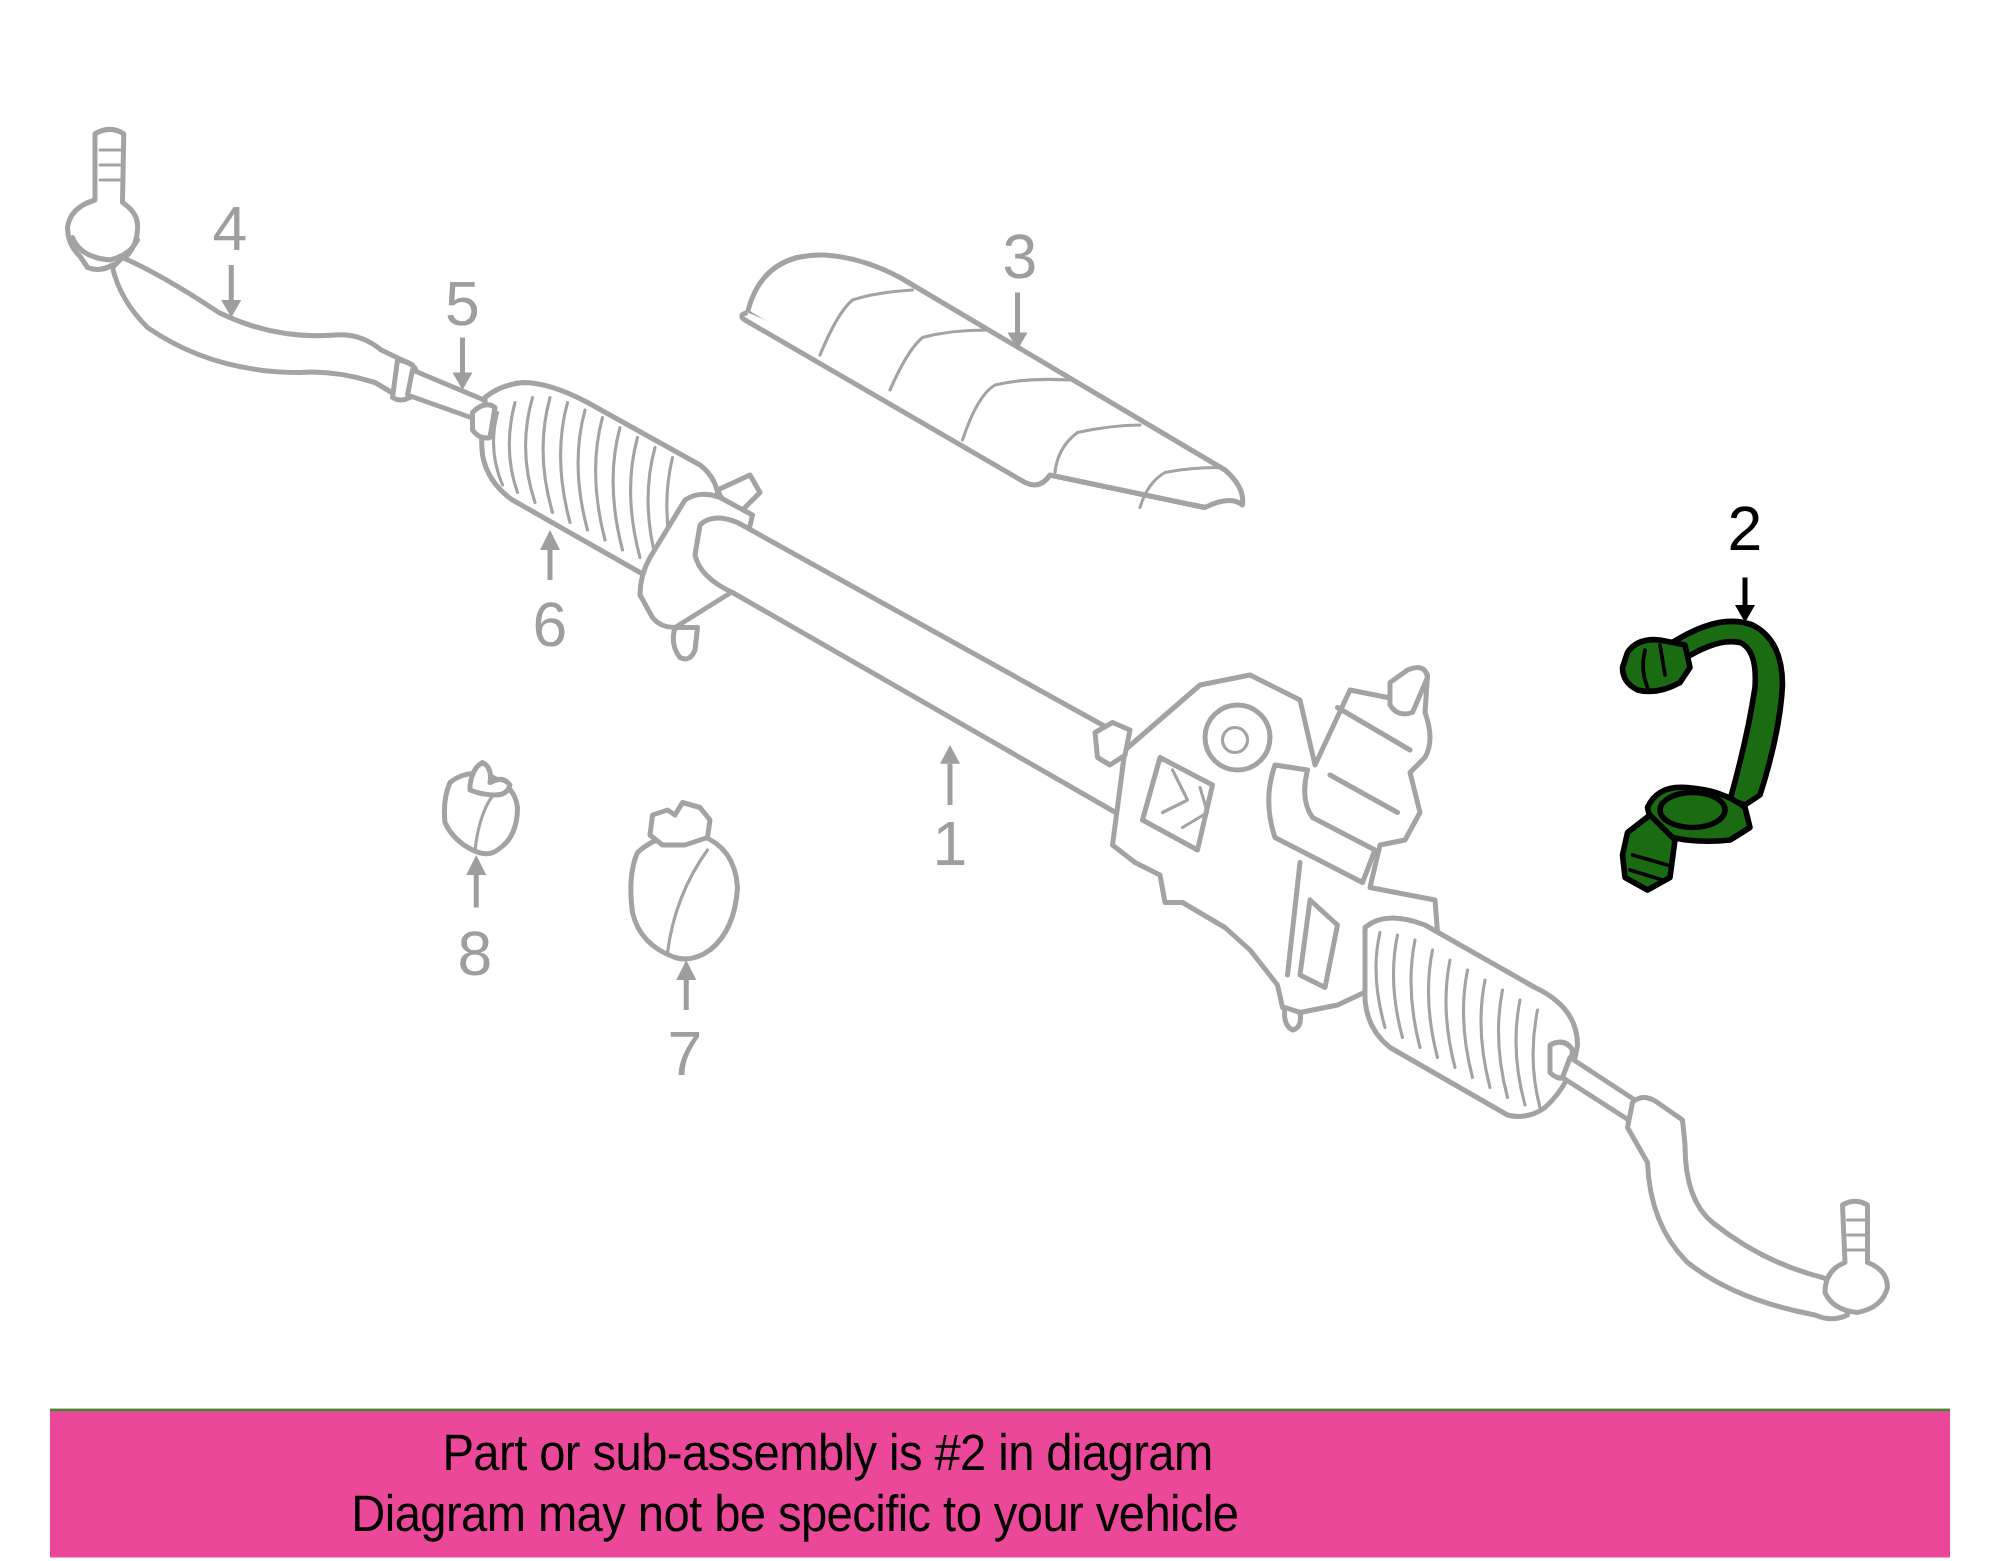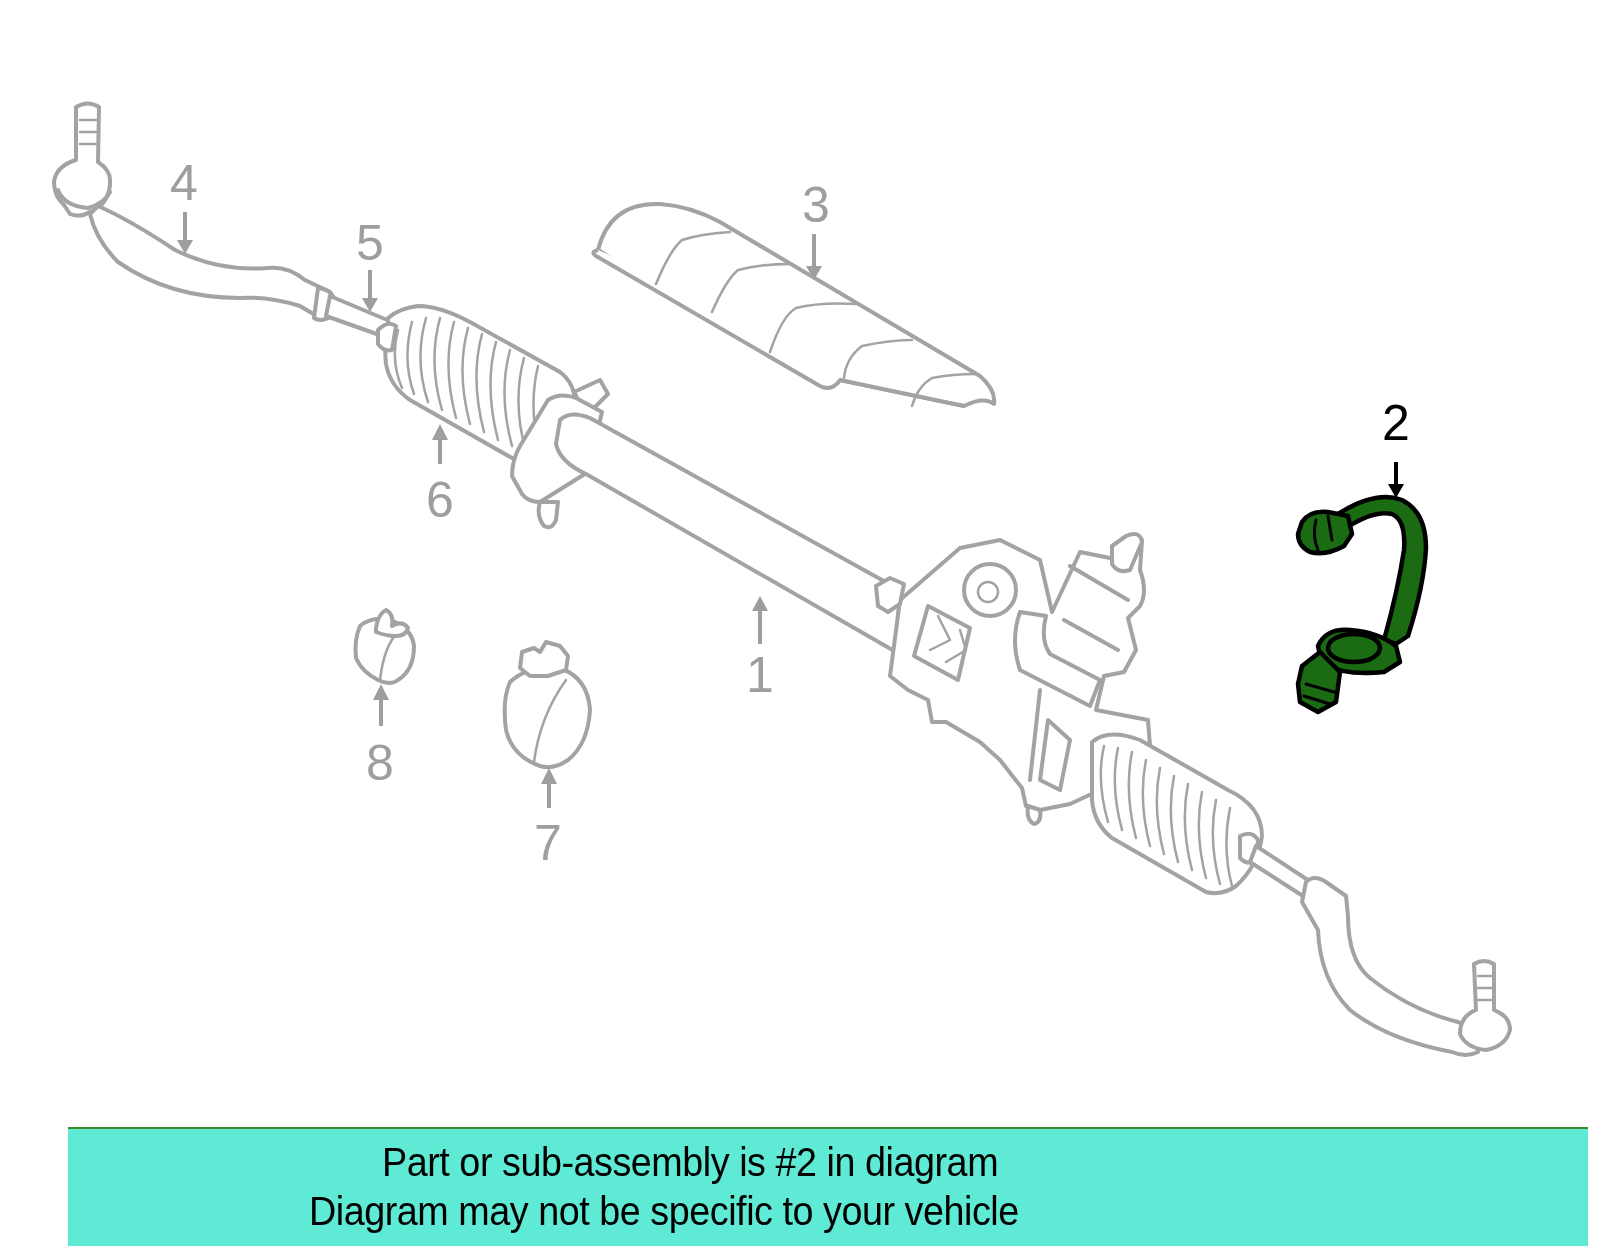--- a/index.html
+++ b/index.html
@@ -9,22 +9,22 @@
   .ln { fill: none; stroke: #a3a3a3; stroke-width: 4; stroke-linecap: round; stroke-linejoin: round; }
   .ln-thin { fill: none; stroke: #a3a3a3; stroke-width: 2.5; stroke-linecap: round; stroke-linejoin: round; }
   .wf { fill: #ffffff; stroke: #a3a3a3; stroke-width: 4; stroke-linejoin: round; }
   .callout { font-family: "Liberation Sans", sans-serif; font-size: 50px; fill: #9e9e9e; }
   .callout-hl { fill: #000000; }
   .arrow { stroke: #9e9e9e; stroke-width: 4; }
   .arrowhead { fill: #9e9e9e; }
   .hl-fill { fill: #1a6b12; stroke: #000; stroke-width: 4.5; stroke-linejoin: round; }
   .hl-line { fill: none; stroke: #000; stroke-width: 3; stroke-linecap: round; }
   #banner { position: absolute; left: 40px; top: 1127px; width: 1520px; height: 119px;
-            background: #5eead4; border-top: 2px solid #3f8a2c; box-sizing: border-box;
-            color: #000; text-align: center; margin-left: 28px; }
+            background: #ec4899; border-top: 2px solid #3f8a2c; box-sizing: border-box;
+            color: #000; text-align: center; }
   #banner .line { position: absolute; font-size: 41px; line-height: 46px; letter-spacing: -0.5px;
                   transform: scaleX(0.92); transform-origin: left top; white-space: nowrap; }
   #banner .l1 { left: 314px; top: 10px; }
   #banner .l2 { left: 241px; top: 59px; }
 </style>
 </head>
 <body>
 
 <svg id="diagram" viewBox="0 0 1600 1249" xmlns="http://www.w3.org/2000/svg">
 

